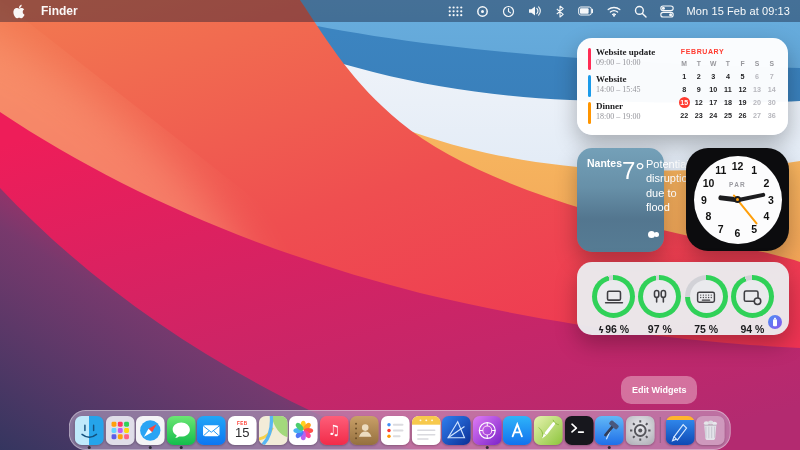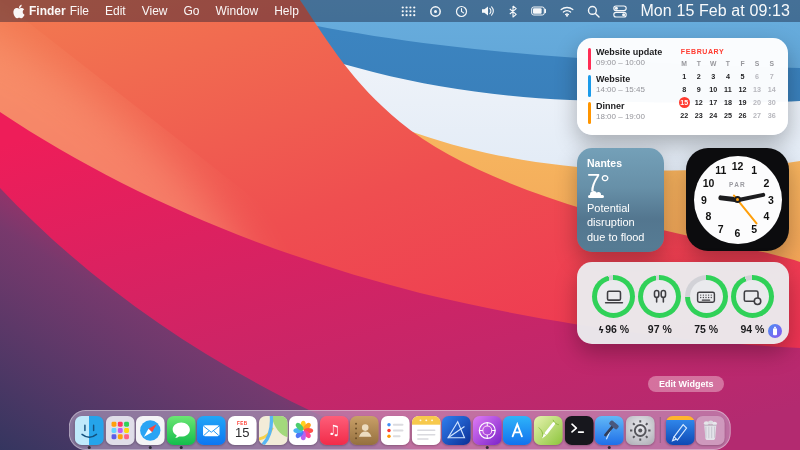--- a/index.html
+++ b/index.html
@@ -3,84 +3,84 @@
 <meta charset="utf-8">
 <style>
   html,body{margin:0;padding:0;}
   body{font-family:"Liberation Sans","DejaVu Sans",sans-serif;-webkit-font-smoothing:antialiased;}
   #screen{position:relative;width:800px;height:450px;overflow:hidden;background:#3a7cb8;}
   #wallpaper{position:absolute;inset:0;}
 
   
   #menubar{position:absolute;left:0;top:0;width:800px;height:22px;background:rgba(14,20,46,.40);
     display:flex;align-items:center;color:rgba(255,255,255,.96);font-size:12px;z-index:50;}
-  #menu-left{display:flex;align-items:center;gap:4px;padding-left:12px;}
+  #menu-left{display:flex;align-items:center;gap:16px;padding-left:12px;}
   #menu-left .app-name{font-weight:700;}
   .menu-item{cursor:default;}
   #menu-right{margin-left:auto;display:flex;align-items:center;gap:13px;padding-right:10px;}
   .status-ic{display:flex;align-items:center;justify-content:center;opacity:.95;}
-  #menubar-clock{font-size:16px;letter-spacing:.1px;}
+  #menubar-clock{font-size:11px;letter-spacing:.1px;}
 
   
   .widget{position:absolute;border-radius:15px;box-shadow:0 9px 22px rgba(0,0,0,.28);}
   
   #calendar-widget{left:577px;top:38px;width:211px;height:97px;background:rgba(255,255,255,.97);
     display:flex;padding:9px 9px 7px 11px;box-sizing:border-box;}
-  #cal-events{width:93px;}
+  #cal-events{width:93px;font-family:Liberation Serif, serif;}
   .ev{display:flex;gap:5px;margin-bottom:4px;}
   .ev-bar{width:3px;height:22px;border-radius:2px;flex:0 0 3px;margin-top:1px;}
   .ev-title{font-size:9px;font-weight:700;color:#1c1c1e;line-height:1.2;}
   .ev-time{font-size:8px;color:#94949a;line-height:1.25;}
   #cal-right{margin-left:auto;}
   #cal-month{font-size:7px;font-weight:700;color:#ff3b30;letter-spacing:.6px;margin:1px 0 2px 4px;}
   #cal-grid{display:grid;grid-template-columns:repeat(7,14.6px);grid-auto-rows:13px;align-items:center;justify-items:center;}
   .gh{font-size:6.8px;font-weight:700;color:#97979c;}
   .gd{font-size:7.2px;font-weight:700;color:#232325;display:flex;align-items:center;justify-content:center;width:100%;height:100%;}
   .gd.wk{color:#b7b7bd;}
   .today{display:inline-flex;width:11px;height:11px;border-radius:50%;align-items:center;justify-content:center;color:#fff;font-size:7px;}
 
   
   #weather-widget{left:577px;top:148px;width:87px;height:104px;box-sizing:border-box;
     background:linear-gradient(180deg,#74a0b8 0%,#6790a8 38%,#53768f 68%,#567c94 100%);
-    color:#fff;padding:9px 10px 8px;display:flex;flex-direction:column;}
+    color:#fff;padding:9px 10px 8px;display:flex;flex-direction:row;}
   #weather-city{font-size:10.5px;font-weight:700;}
   #weather-temp{font-size:24px;font-weight:400;line-height:1.05;margin-top:1px;}
   .cloud{position:relative;width:16px;height:6px;background:#fff;border-radius:4px;margin:auto 0 3px 1px;}
   .cloud::before{content:'';position:absolute;left:2px;top:-4px;width:7px;height:7px;background:#fff;border-radius:50%;}
   .cloud::after{content:'';position:absolute;left:8px;top:-3px;width:5px;height:5px;background:#fff;border-radius:50%;}
   #weather-alert{font-size:11px;line-height:1.3;}
 
   
   #clock-widget{left:686px;top:148px;width:103px;height:103px;background:#0c0c0e;border-radius:22px;}
   #clock-face{position:relative;width:88px;height:88px;margin:7.5px auto;background:#fcfcfd;border-radius:50%;}
   .num{position:absolute;transform:translate(-50%,-50%);font-size:10.5px;font-weight:700;color:#111;}
   .tz{position:absolute;left:50%;top:25px;transform:translateX(-50%);font-size:6.5px;letter-spacing:1.2px;color:#9a9aa0;font-weight:700;}
   .hand{position:absolute;left:50%;border-radius:3px;}
   .hour{width:4.5px;height:19px;margin-left:-2.25px;bottom:50%;transform-origin:50% 100%;background:#1c1c1e;}
   .minute{width:3.5px;height:28px;margin-left:-1.75px;bottom:50%;transform-origin:50% 100%;background:#1c1c1e;}
   .second{width:1.6px;height:38px;margin-left:-0.8px;bottom:calc(50% - 7px);transform-origin:50% calc(100% - 7px);background:#ff9f0a;}
   .cap{position:absolute;left:50%;top:50%;width:7px;height:7px;margin:-3.5px;border-radius:50%;background:#1c1c1e;}
   .cap2{position:absolute;left:50%;top:50%;width:3.4px;height:3.4px;margin:-1.7px;border-radius:50%;background:#ff9f0a;}
 
   
-  #battery-widget{left:577px;top:262px;width:212px;height:82px;background:rgba(234,234,237,.97);box-sizing:border-box;
+  #battery-widget{left:577px;top:262px;width:212px;height:73px;background:rgba(234,234,237,.97);box-sizing:border-box;
     padding:13px 15px 0;}
   #battery-row{display:flex;justify-content:space-between;}
   .gauge{display:flex;flex-direction:column;align-items:center;}
   .ring{position:relative;width:43px;height:43px;border-radius:50%;}
   .ring::before{content:'';position:absolute;inset:5px;border-radius:50%;background:#eaeaed;}
   .ring-icon{position:absolute;inset:0;display:flex;align-items:center;justify-content:center;}
   .ring-icon svg{width:24px;height:24px;}
   .pct{margin-top:5px;font-size:10.5px;font-weight:700;color:#1b1b1d;}
   .bolt{font-size:9.5px;margin-right:1px;font-family:"DejaVu Sans",sans-serif;}
   #battery-badge{position:absolute;right:7px;bottom:6px;width:14px;height:14px;border-radius:50%;
     background:linear-gradient(135deg,#4a90f4,#8a56ee);display:flex;align-items:center;justify-content:center;}
 
   
-  #edit-widgets{position:absolute;left:648px;top:376px;height:16px;border:none;border-radius:10px;
+  #edit-widgets{position:absolute;left:621px;top:376px;height:28px;border:none;border-radius:10px;
     background:rgba(255,235,240,.38);color:#fff;font-size:9px;font-weight:700;padding:0 11px;
     font-family:"Liberation Sans",sans-serif;cursor:pointer;z-index:5;}
 
   
   #dock{position:absolute;left:50%;top:410px;transform:translateX(-50%);height:38px;
     background:rgba(200,184,214,.50);border:0.5px solid rgba(255,255,255,.35);border-radius:17px;
     display:flex;align-items:center;gap:1.6px;padding:0 5px;z-index:40;backdrop-filter:blur(14px);}
   .dock-item{position:relative;display:flex;flex-direction:column;align-items:center;}
   .di{position:relative;width:29px;height:29px;border-radius:7px;overflow:hidden;box-shadow:0 1px 2px rgba(0,0,0,.22);}
   .di-bg{position:absolute;inset:0;}
@@ -144,28 +144,20 @@
   </svg>
 
   <div id="menubar">
     <div id="menu-left">
       <span class="status-ic">
           <svg width="13" height="15" viewBox="0 0 17 20">
             <path fill="#fff" d="M14.1 10.6c0-2.3 1.9-3.4 2-3.5-1.1-1.6-2.8-1.8-3.4-1.8-1.4-.1-2.8.8-3.5.8-.7 0-1.8-.8-3-.8C4.7 5.3 3.2 6.2 2.4 7.6.8 10.4 2 14.5 3.5 16.7c.8 1.1 1.7 2.3 2.9 2.3 1.2 0 1.6-.8 3-.8s1.8.8 3 .8 2-1.1 2.8-2.2c.9-1.3 1.2-2.5 1.3-2.6-.1-.1-2.4-1-2.4-3.6zM11.8 3.9c.6-.8 1.1-1.9 1-3-.9 0-2.1.6-2.7 1.4-.6.7-1.1 1.8-1 2.9 1.1.1 2.1-.5 2.7-1.3z"></path>
           </svg>
         </span>
       <span class="menu-item app-name">Finder</span>
-      <span id="menu-items" style="display:flex;gap:16px;">
-          <span class="menu-item">File</span>
-          <span class="menu-item">Edit</span>
-          <span class="menu-item">View</span>
-          <span class="menu-item">Go</span>
-          <span class="menu-item">Window</span>
-          <span class="menu-item">Help</span>
-        </span>
     </div>
     <div id="menu-right">
       <span class="status-ic">
           <svg width="15" height="11" viewBox="0 0 14.4 10.9">
             <g fill="#fff">
               <circle cx="1.5" cy="1.5" r="1.1"></circle>
               <circle cx="5.3" cy="1.5" r="1.1"></circle>
               <circle cx="9.1" cy="1.5" r="1.1"></circle>
               <circle cx="12.9" cy="1.5" r="1.1"></circle>
               <circle cx="1.5" cy="5.3" r="1.1"></circle>

